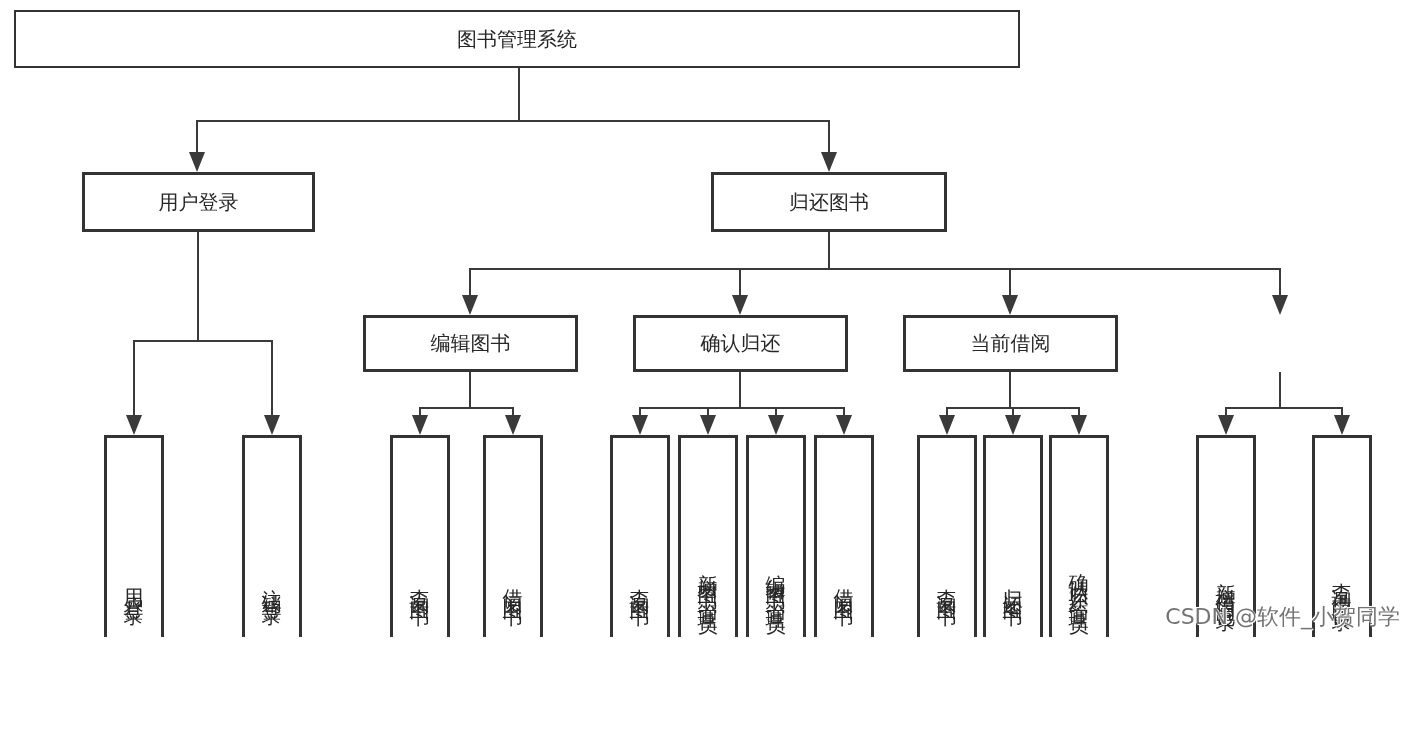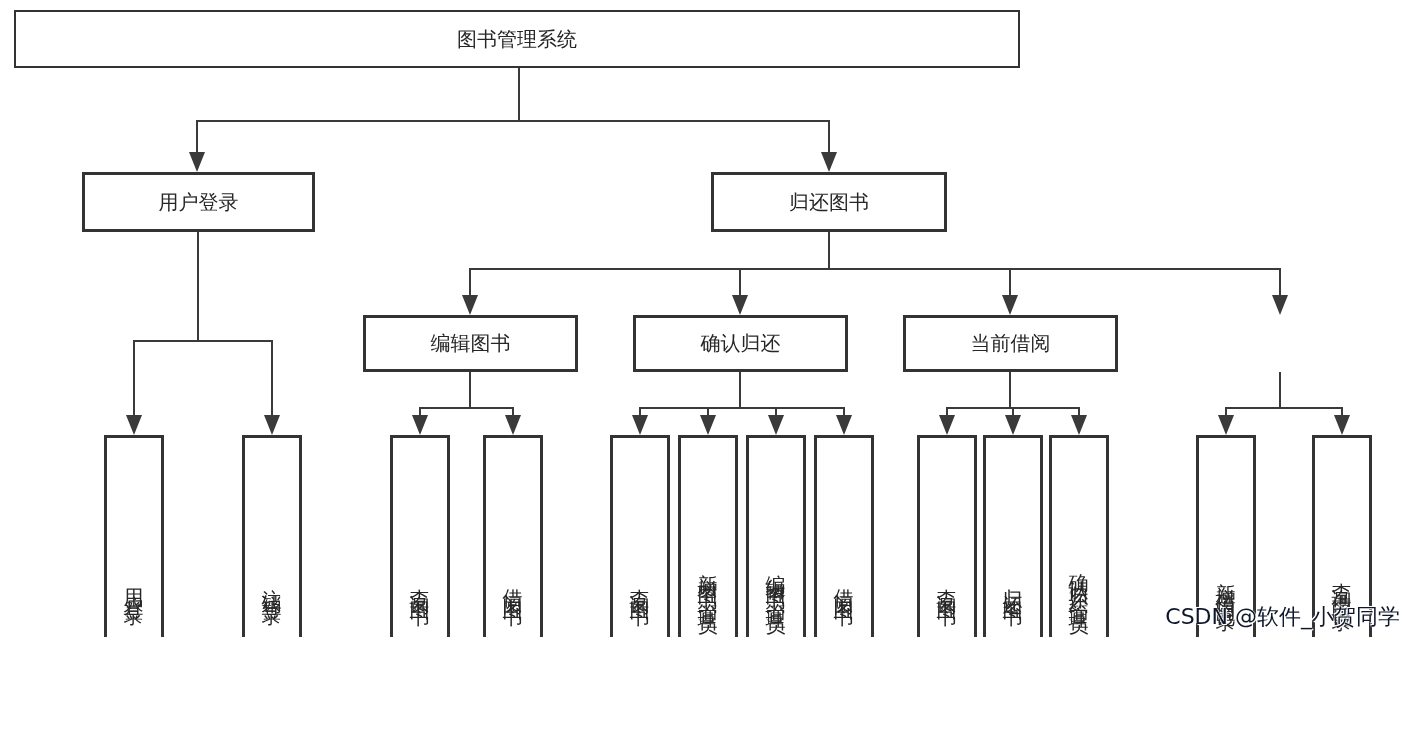--- a/index.html
+++ b/index.html
@@ -39,21 +39,21 @@
   .ar{
     position:absolute;width:0;height:0;
     border-left:8px solid transparent;
     border-right:8px solid transparent;
     border-top:20px solid var(--line);
   }
   .watermark{
     position:absolute;
     right:5px;bottom:5px;
     font-size:22px;
-    color:#0f172a;
+    color:#737373;
     text-shadow:1px 1px 0 #fff,-1px -1px 0 #fff,0 0 2px #fff;
     white-space:nowrap;
   }
 </style>
 </head>
 <body>
 
 <div class="stage">
 
   <div class="box root" style="left:14px;top:10px;width:1006px;height:58px">图书管理系统</div>

